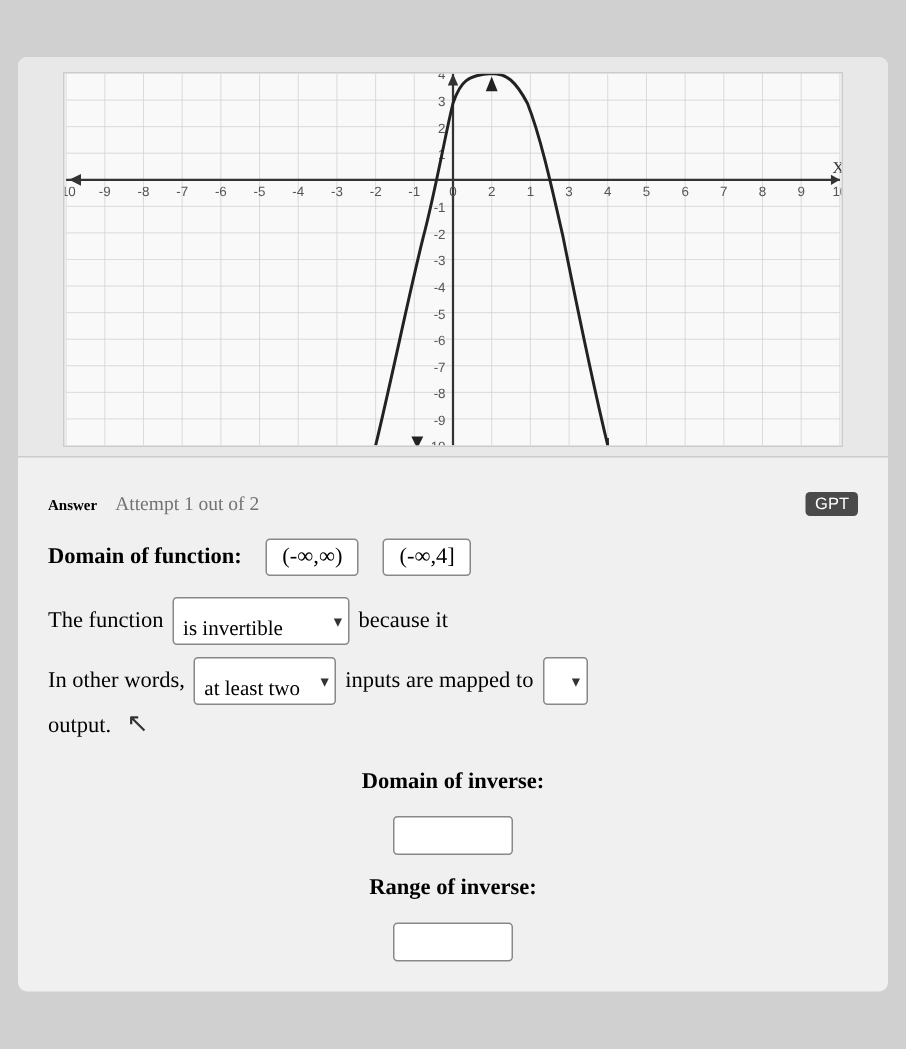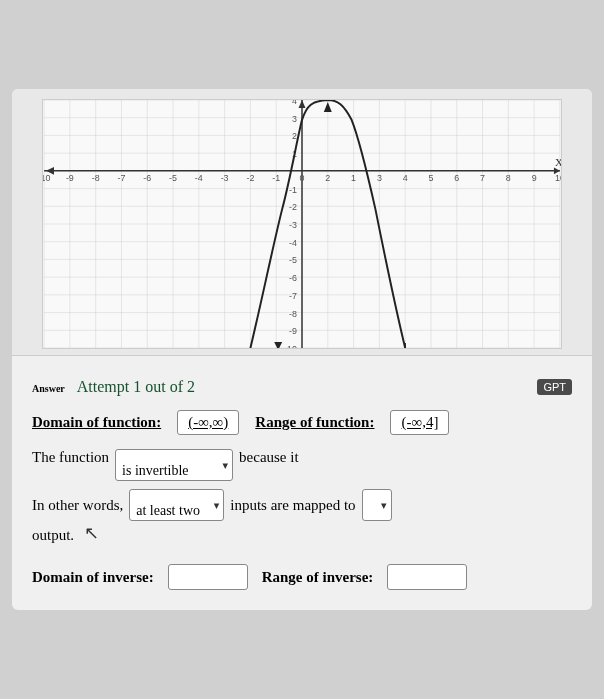--- a/index.html
+++ b/index.html
@@ -68,42 +68,41 @@
       border-radius: 3px;
       font-family: Arial, sans-serif;
     }
 
     .domain-range-row {
       display: flex;
       align-items: center;
       gap: 16px;
       margin-bottom: 14px;
       font-size: 15px;
-      text-decoration: underline;
     }
 
     .domain-range-row .label {
       font-weight: bold;
       white-space: nowrap;
     }
 
     .boxed-value {
       border: 1.5px solid #888;
       border-radius: 3px;
       padding: 3px 10px;
       font-size: 15px;
       background: #fff;
       white-space: nowrap;
     }
 
     .sentence-row {
       font-size: 15px;
       margin-bottom: 8px;
       display: flex;
-      align-items: flex-start;
+      align-items: center;
       gap: 6px;
       flex-wrap: wrap;
     }
 
     .select-wrapper {
       position: relative;
       display: inline-flex;
       align-items: center;
     }
 
@@ -161,20 +160,21 @@
       font-family: inherit;
       outline: none;
     }
 
     .domain-inverse-row {
       display: flex;
       align-items: center;
       gap: 14px;
       font-size: 15px;
       margin-top: 20px;
+      flex-direction: column;
     }
 
     .domain-inverse-row .label-text {
       font-weight: bold;
     }
 
     .cursor-arrow {
       display: inline-block;
       font-size: 18px;
       color: #333;
@@ -311,29 +311,28 @@
     </div>
   </div>
 
   <div class="divider"></div>
 
   <div class="answer-section">
 
     <div class="answer-header">
       <div>
         <span style="font-weight:bold; font-size:10px;">Answer</span>
-        <span style="font-size:16px; color:#14532d; margin-left:8px;">Attempt 1 out of 2</span>
+        <span style="font-size:13px; color:#737373; margin-left:8px;">Attempt 1 out of 2</span>
       </div>
       <div class="gpt-badge">GPT</div>
     </div>
 
     <div class="domain-range-row">
       <span class="label">Domain of function:</span>
       <div class="boxed-value">(-∞,∞)</div>
-      <span class="label">Range of function:</span>
       <div class="boxed-value">(-∞,4]</div>
     </div>
 
     <div class="sentence-row">
       <span>The function</span>
       <div class="select-wrapper">
         <select>
           <option>is invertible</option>
           <option>is not invertible</option>
         </select>

